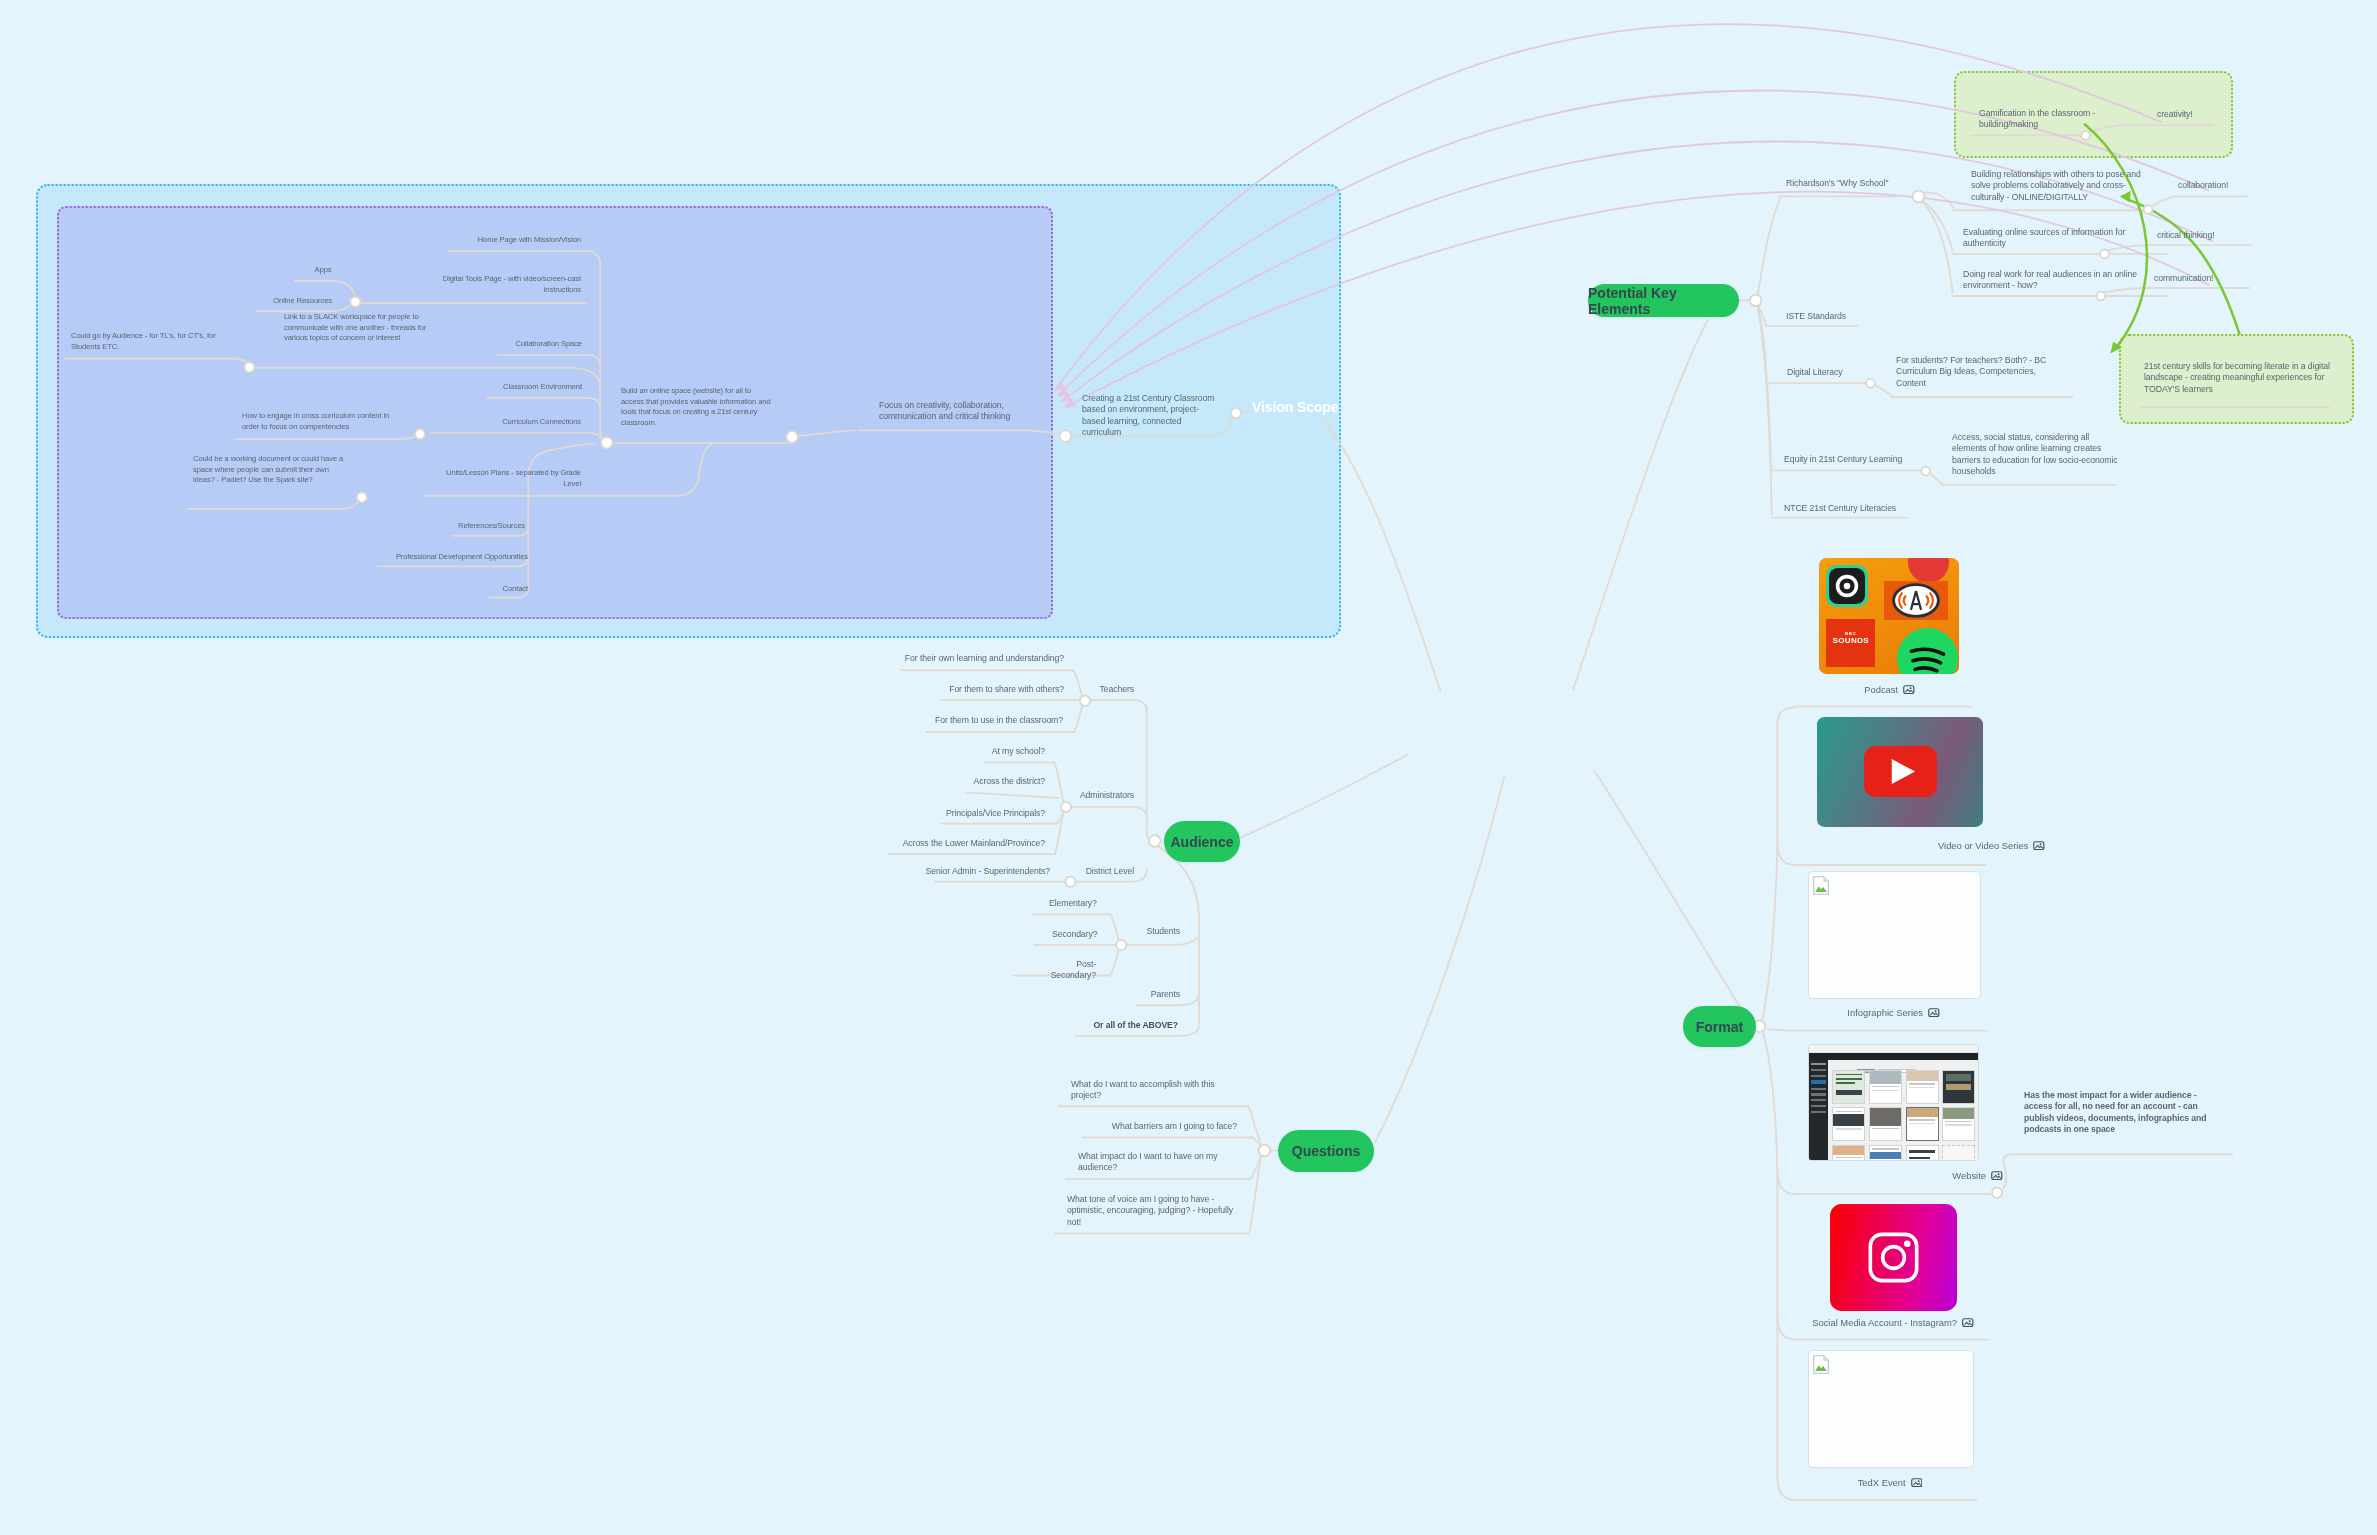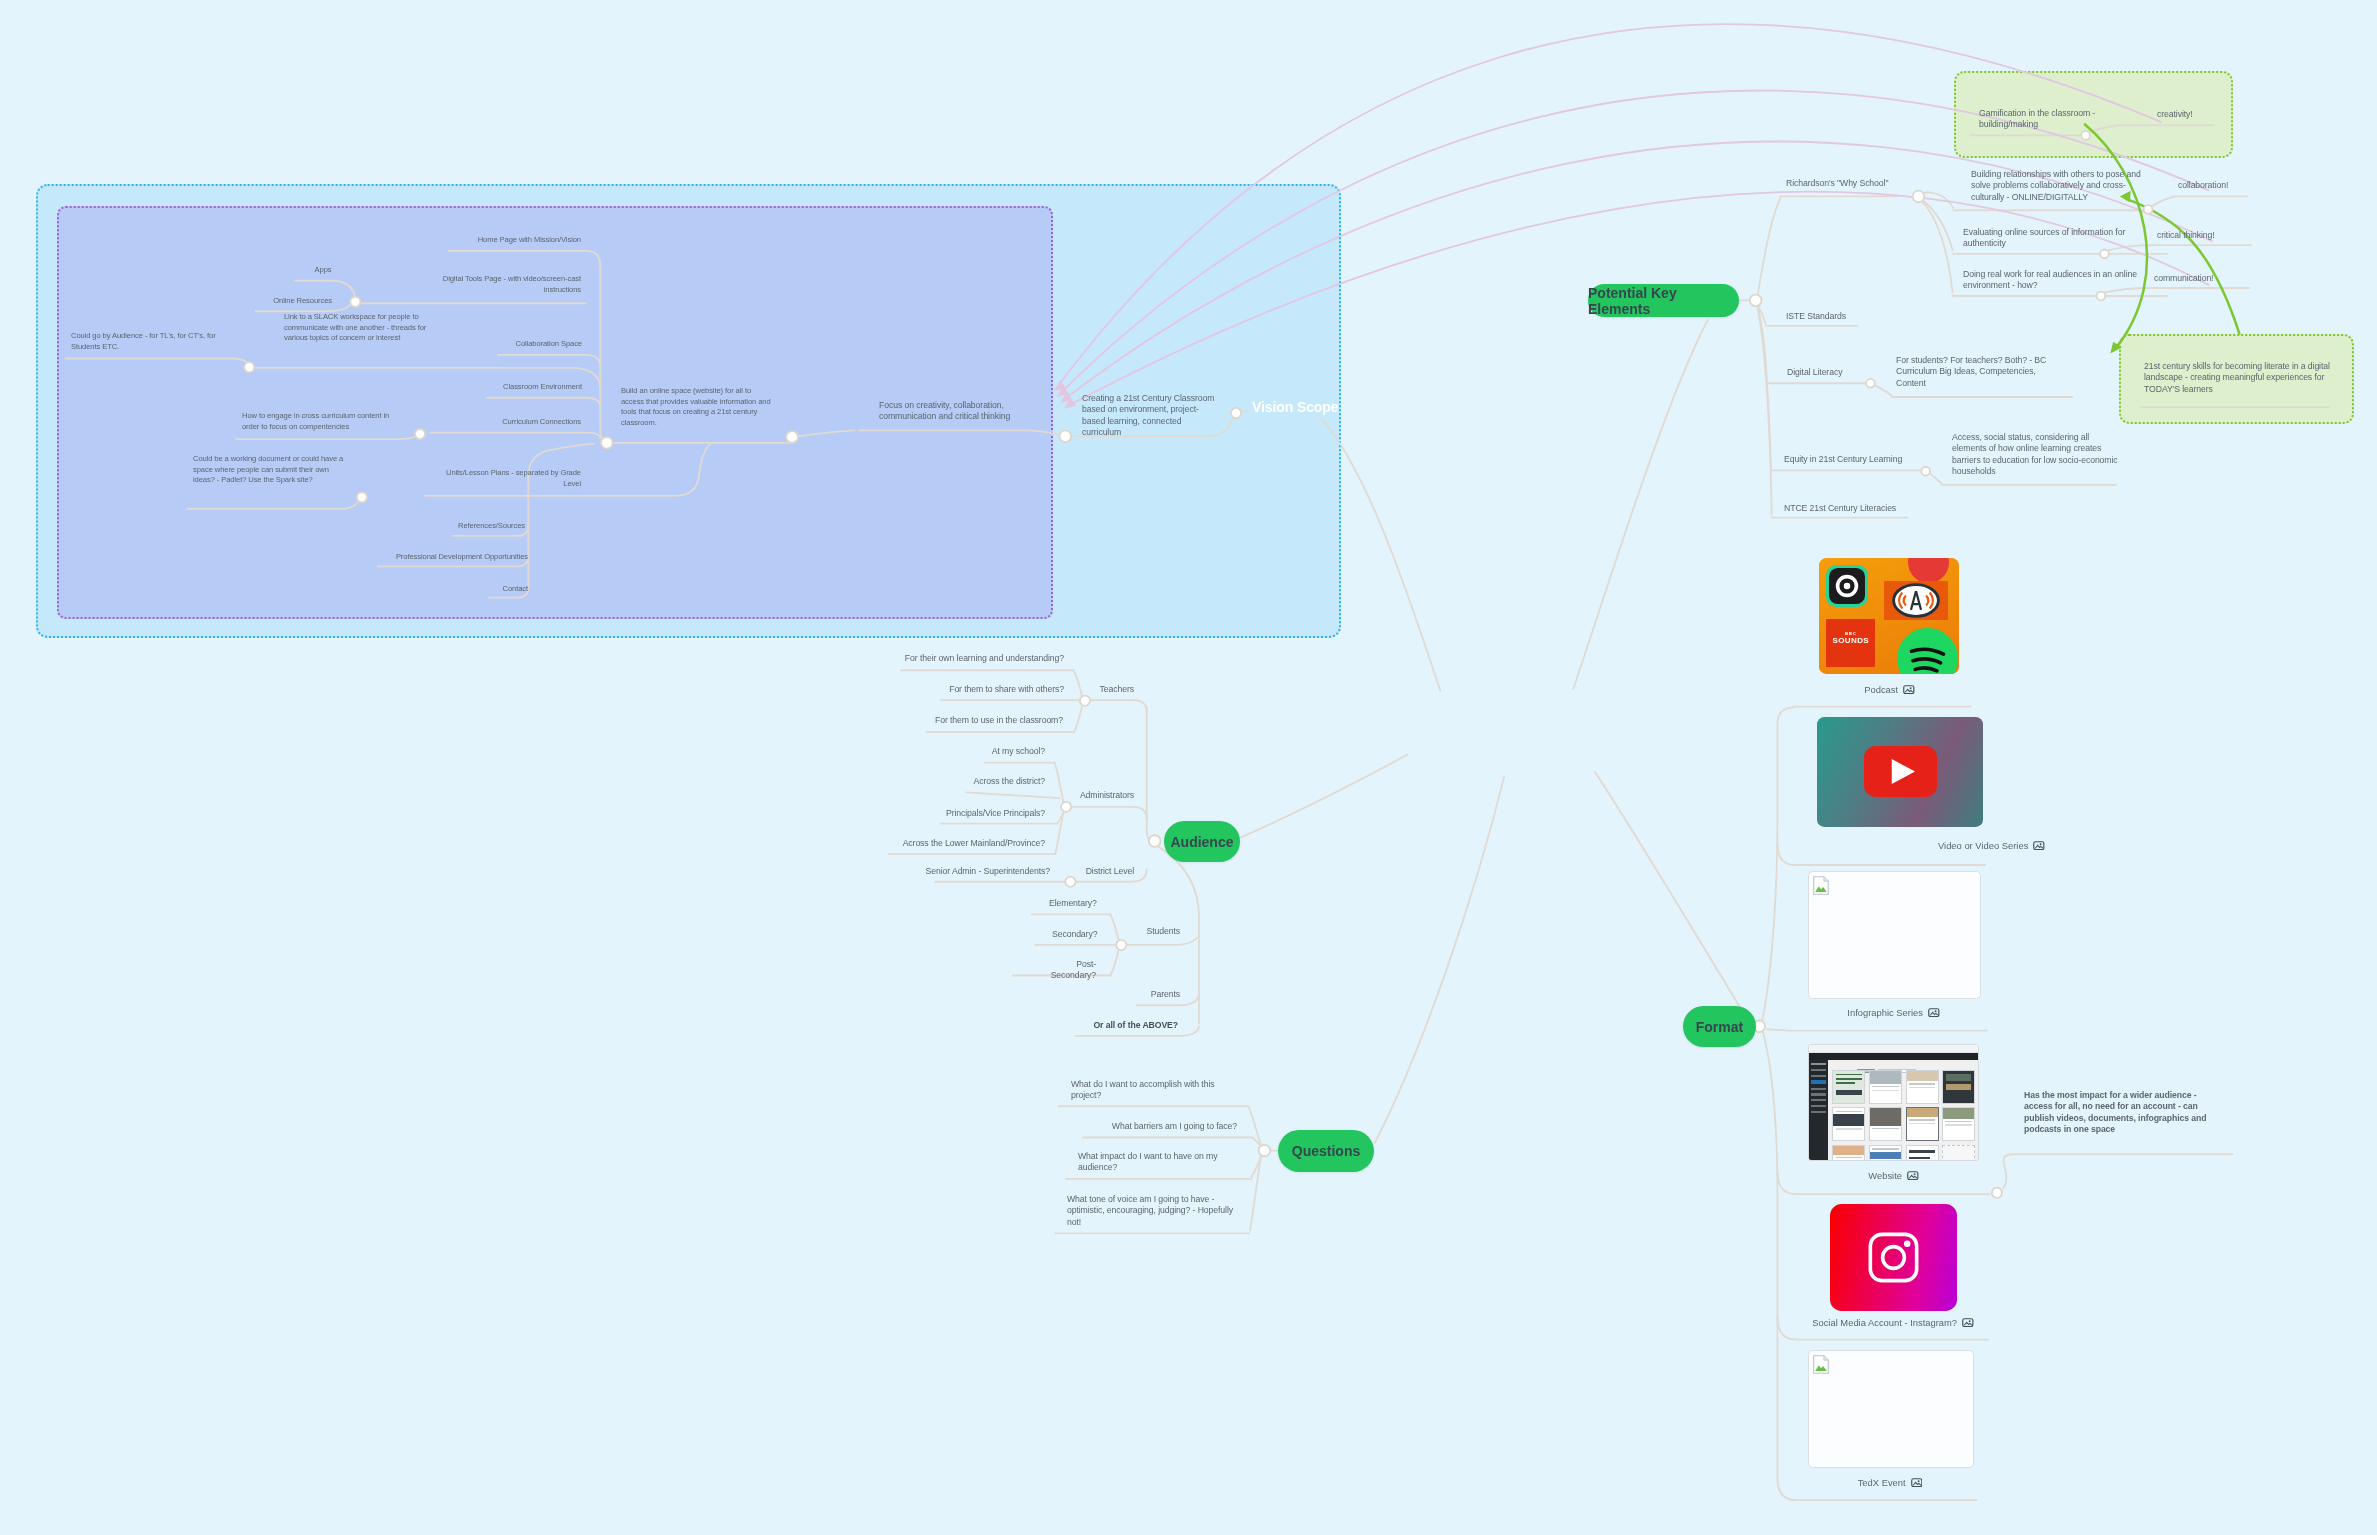--- a/index.html
+++ b/index.html
@@ -392,21 +392,21 @@
             <div style="height:7.3px;background:#4c7fb5;margin:1.5px 0;"></div>
           </div>
         <div style="height:32px;background:#fff;border:0.7px solid #cfd4d8;">
             <div style="margin:4.4px 2.2px;height:2.2px;background:#39434b;"></div>
             <div style="margin:2.2px;height:2.2px;background:#39434b;width:70%;"></div>
           </div>
         <div style="height:32px;background:#f7f7f7;border:0.7px dashed #c3c8cc;"></div>
       </div>
     </div>
   </div>
-  <div class="cap" style="left:1808px;top:1170px;width:171px;">
+  <div class="cap" style="left:1892px;top:1170px;width:171px;">
     <span>Website</span>
     <svg width="11.6" height="9.4" viewBox="0 0 16 13">
         <rect x="1" y="1" width="14" height="11" rx="2.5" fill="none" stroke="#44505a" stroke-width="1.6"></rect>
         <circle cx="10.5" cy="4.5" r="1.3" fill="#44505a"></circle>
         <path d="M 3,10 L 6.5,6 L 9,9 L 11,7.5 L 13.5,10" fill="none" stroke="#44505a" stroke-width="1.4"></path>
       </svg>
   </div>
   <div class="lbl" style="left:2024px;top:1090px;width:195px;font-weight:bold;">Has the most impact for a wider audience - access for all, no need for an account - can publish videos, documents, infographics and podcasts in one space</div>
 
   <div class="imgnode" style="left:1830px;top:1204px;width:127px;height:107px;border-radius:11.6px;background:linear-gradient(100deg,#fa0000 0%,#e0009c 70%,#b700d8 100%);">

